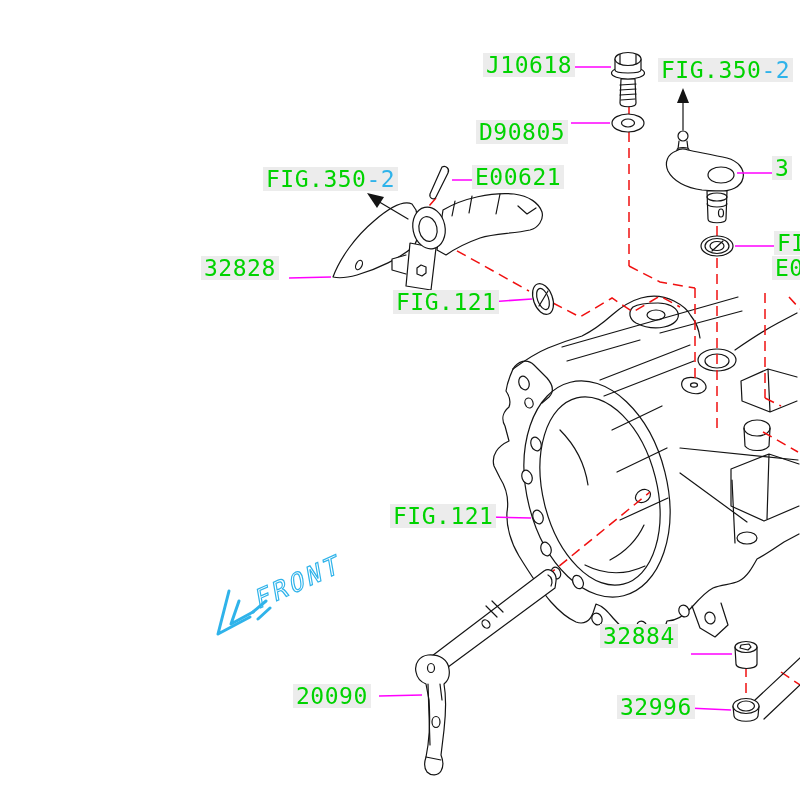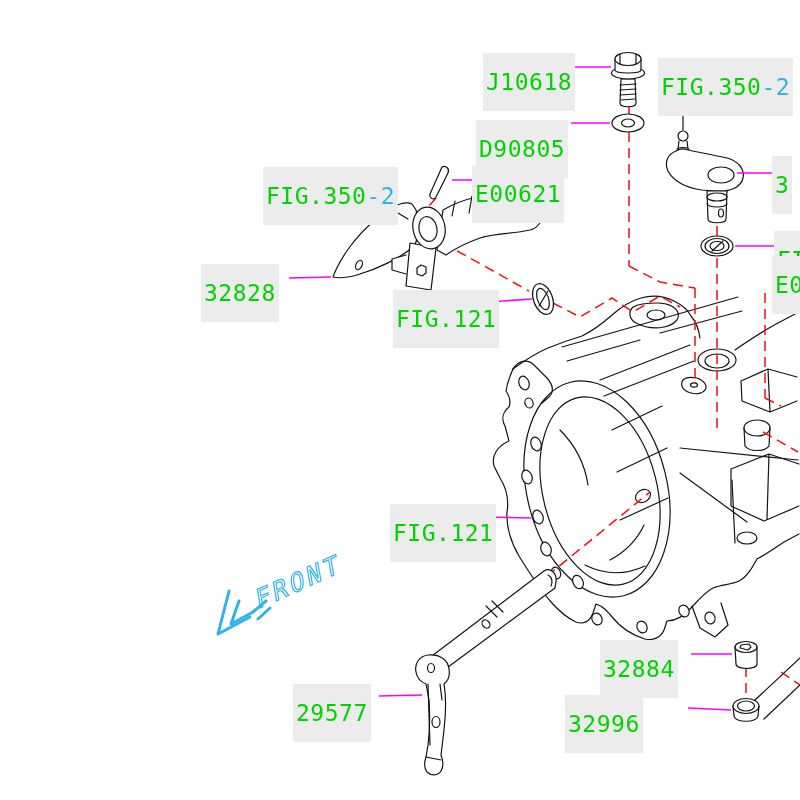--- a/index.html
+++ b/index.html
@@ -4,21 +4,21 @@
 <style>
   :root{
     --green:#00d300; --cyan:#2fb3ea; --magenta:#ff00ff; --red:#f01010;
     --line:#141414; --labelbg:#ececec; --bg:#ffffff;
   }
   html,body{margin:0;padding:0;background:var(--bg);}
   #stage{position:relative;width:800px;height:800px;overflow:hidden;background:var(--bg);
          font-family:"DejaVu Sans Mono",monospace;}
   #art{position:absolute;left:0;top:0;}
   .lbl{position:absolute;font-size:23px;line-height:22px;letter-spacing:.5px;
-       color:var(--green);background:var(--labelbg);padding:18px 3px;white-space:nowrap;cursor:pointer;}
+       color:var(--green);background:var(--labelbg);padding:1px 3px;white-space:nowrap;cursor:pointer;}
   .lbl .sfx{color:var(--cyan);}
   
   .blk{stroke:var(--line);fill:none;stroke-width:1.2;stroke-linecap:round;stroke-linejoin:round;}
   .blkw{stroke:var(--line);fill:#fff;stroke-width:1.2;stroke-linecap:round;stroke-linejoin:round;}
   .bkf{fill:var(--line);stroke:none;}
   .redd{stroke:var(--red);fill:none;stroke-width:1.5;stroke-dasharray:10 6;}
   .reds{stroke:var(--red);fill:none;stroke-width:1.5;}
   .mag{stroke:var(--magenta);fill:none;stroke-width:1.6;}
   .cynl{stroke:var(--cyan);fill:none;stroke-width:3;stroke-linecap:round;stroke-linejoin:round;}
   .cynt{stroke:var(--cyan);fill:none;stroke-width:1.2;font-size:25px;letter-spacing:3.5px;
@@ -217,22 +217,22 @@
     <path class="mag" d="M688,708 L731,710"></path>
     <path class="mag" d="M379,696 L422,695"></path>
   </g>
 </svg>
 
   <div class="lbl" style="left:483px;top:53px"><span>J10618</span></div>
   <div class="lbl" style="left:476px;top:120px"><span>D90805</span></div>
   <div class="lbl" style="left:658px;top:58px"><span>FIG.350</span><span class="sfx">-2</span></div>
   <div class="lbl" style="left:472px;top:165px"><span>E00621</span></div>
   <div class="lbl" style="left:263px;top:167px"><span>FIG.350</span><span class="sfx">-2</span></div>
-  <div class="lbl" style="left:201px;top:264px"><span>32828</span></div>
+  <div class="lbl" style="left:201px;top:256px"><span>32828</span></div>
   <div class="lbl" style="left:393px;top:290px"><span>FIG.121</span></div>
   <div class="lbl" style="left:772px;top:156px"><span>3</span></div>
   <div class="lbl" style="left:774px;top:231px"><span>FI</span></div>
   <div class="lbl" style="left:772px;top:256px"><span>E0</span></div>
   <div class="lbl" style="left:390px;top:504px"><span>FIG.121</span></div>
-  <div class="lbl" style="left:600px;top:640px"><span>32884</span></div>
-  <div class="lbl" style="left:293px;top:684px"><span>29577</span></div>
-  <div class="lbl" style="left:565px;top:695px"><span>32996</span></div>
+  <div class="lbl" style="left:600px;top:624px"><span>32884</span></div>
+  <div class="lbl" style="left:293px;top:684px"><span>20090</span></div>
+  <div class="lbl" style="left:617px;top:695px"><span>32996</span></div>
 </div>
 
 </body></html>

